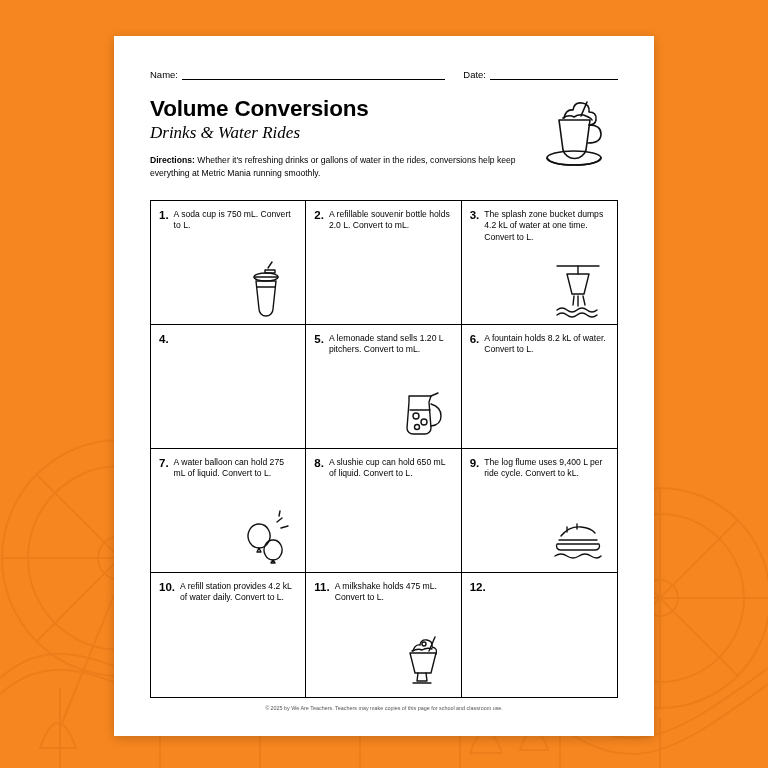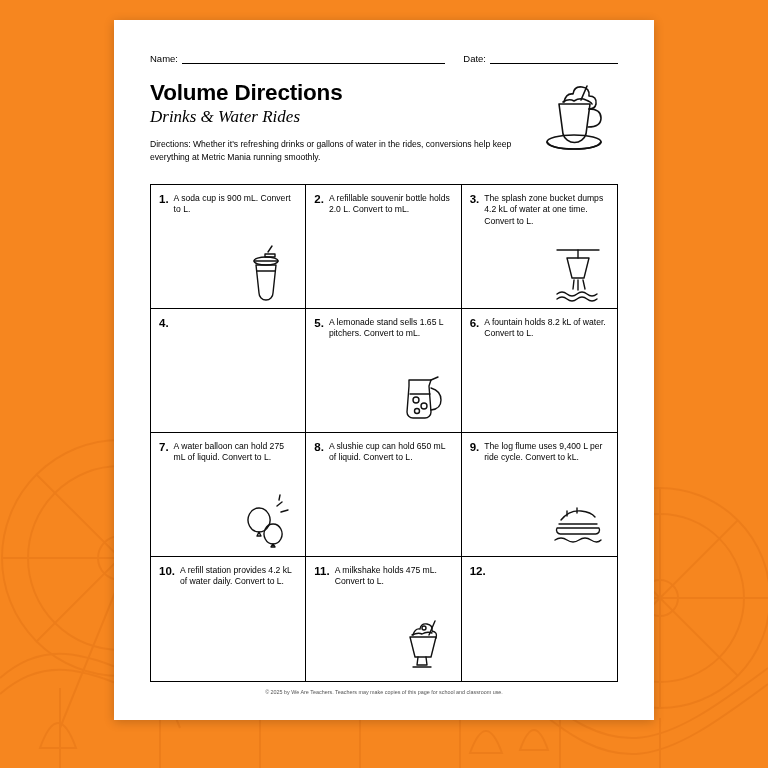--- a/index.html
+++ b/index.html
@@ -29,21 +29,21 @@
     bottom: 0;
     height: 420px;
     opacity: 0.30;
   }
   .bg-art svg { display:block; width:100%; height:100%; }
 
   
   #sheet {
     position: absolute;
     left: 114px;
-    top: 20px;
+    top: 36px;
     width: 540px;
     height: 700px;
     background: #ffffff;
     box-shadow: 0 2px 10px rgba(0,0,0,0.20);
   }
   .sheet-inner {
     position: absolute;
     left: 36px;
     top: 32px;
     right: 36px;
@@ -89,21 +89,21 @@
     line-height: 1.2;
     font-family: Liberation Serif, serif;
   }
   .directions {
     font-size: 8.6px;
     line-height: 1.45;
     margin-top: 11px;
     width: 390px;
     color: #000;
   }
-  .directions b { font-weight: normal; }
+  .directions b { font-weight: bold; }
 
   .head-icon {
     position: absolute;
     right: -4px;
     top: -4px;
     width: 96px;
     height: 92px;
   }
   .head-icon svg { display: block; }
 
@@ -198,21 +198,21 @@
 
     <div class="namedate">
       <span class="nd-label">Name:</span>
       <span class="nd-rule nd-name"></span>
       <span class="nd-gap"></span>
       <span class="nd-label">Date:</span>
       <span class="nd-rule nd-date"></span>
     </div>
 
     <div class="head-wrap">
-      <h1 class="title">Volume Directions</h1>
+      <h1 class="title">Volume Conversions</h1>
       <p class="subtitle">Drinks &amp; Water Rides</p>
       <p class="directions">
         <b>Directions:</b><span> Whether it's refreshing drinks or gallons of water in the rides, conversions help keep everything at Metric Mania running smoothly.</span>
       </p>
 
       <div class="head-icon">
         <svg viewBox="0 0 96 92">
           <g fill="none" stroke="#111" stroke-width="1.6" stroke-linecap="round" stroke-linejoin="round">
 
             <path d="M38 26 q2 -9 9 -8 q1 -8 9 -7 q8 1 7 9 q8 0 7 8 q-1 5 -7 5"></path>
@@ -229,21 +229,21 @@
           </g>
         </svg>
       </div>
     </div>
 
     <div class="grid">
 
       <div class="cell">
         <div class="q-row">
           <span class="q-num">1.</span>
-          <span class="q-text">A soda cup is 900 mL. Convert to L.</span>
+          <span class="q-text">A soda cup is 750 mL. Convert to L.</span>
         </div>
         <div class="cell-art">
           <svg viewBox="0 0 62 62">
             <g fill="none" stroke="#111" stroke-width="1.4" stroke-linecap="round" stroke-linejoin="round">
               <path d="M33 10 l4 -6"></path>
               <path d="M30 12 h10 v3 h-10 z"></path>
               <ellipse cx="31" cy="19" rx="12" ry="4"></ellipse>
               <path d="M19 19 h24"></path>
               <path d="M21 23 h20 l-3 28 a7 7 0 0 1 -14 0 z"></path>
               <path d="M22 29 h18"></path>
@@ -280,21 +280,21 @@
 
       <div class="cell">
         <div class="q-row">
           <span class="q-num">4.</span>
         </div>
       </div>
 
       <div class="cell">
         <div class="q-row">
           <span class="q-num">5.</span>
-          <span class="q-text">A lemonade stand sells 1.65 L pitchers. Convert to mL.</span>
+          <span class="q-text">A lemonade stand sells 1.20 L pitchers. Convert to mL.</span>
         </div>
         <div class="cell-art">
           <svg viewBox="0 0 62 62">
             <g fill="none" stroke="#111" stroke-width="1.4" stroke-linecap="round" stroke-linejoin="round">
               <path d="M18 14 h22 l-2 6 2 26 a6 6 0 0 1 -6 6 h-12 a6 6 0 0 1 -6 -6 l2 -26 z"></path>
               <path d="M40 14 l7 -3"></path>
               <path d="M40 22 q10 3 10 12 t-10 10"></path>
               <circle cx="25" cy="34" r="3"></circle>
               <circle cx="33" cy="40" r="3"></circle>
               <circle cx="26" cy="45" r="2.5"></circle>

